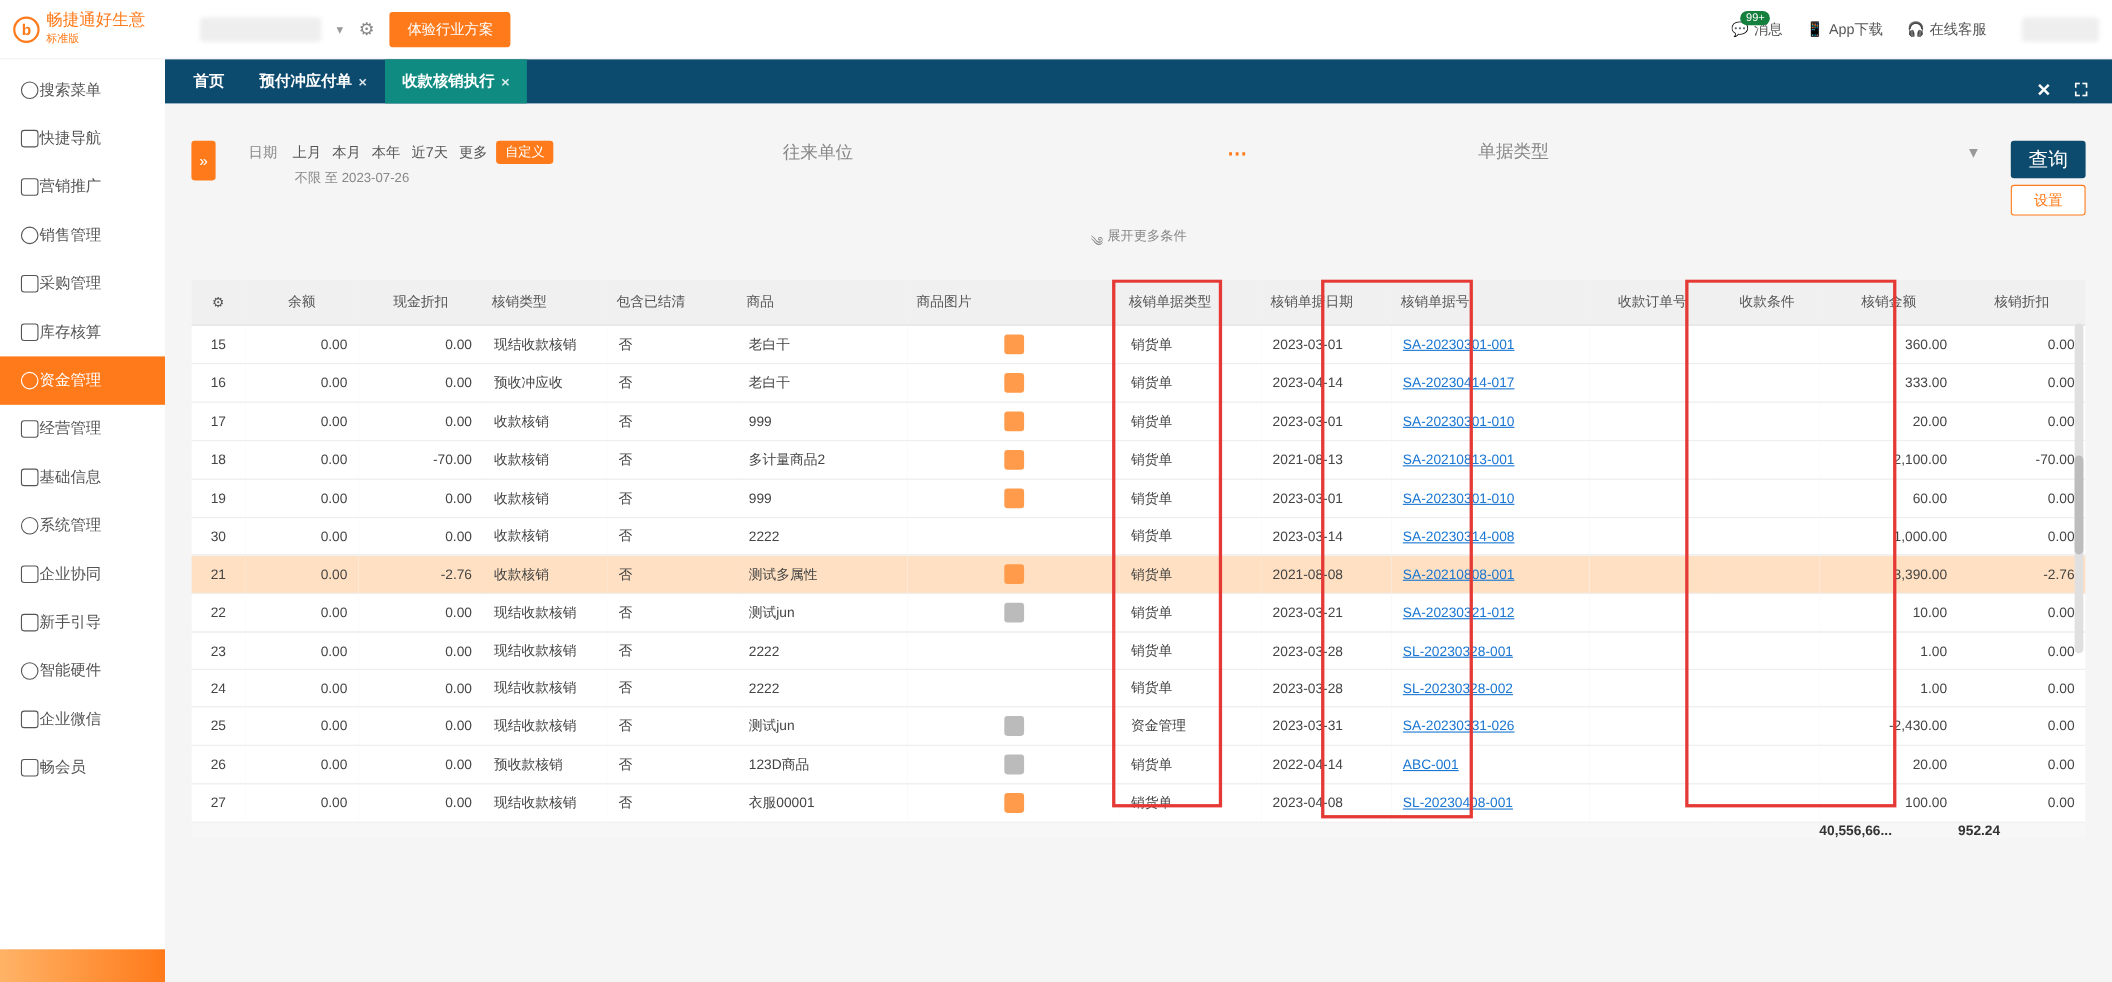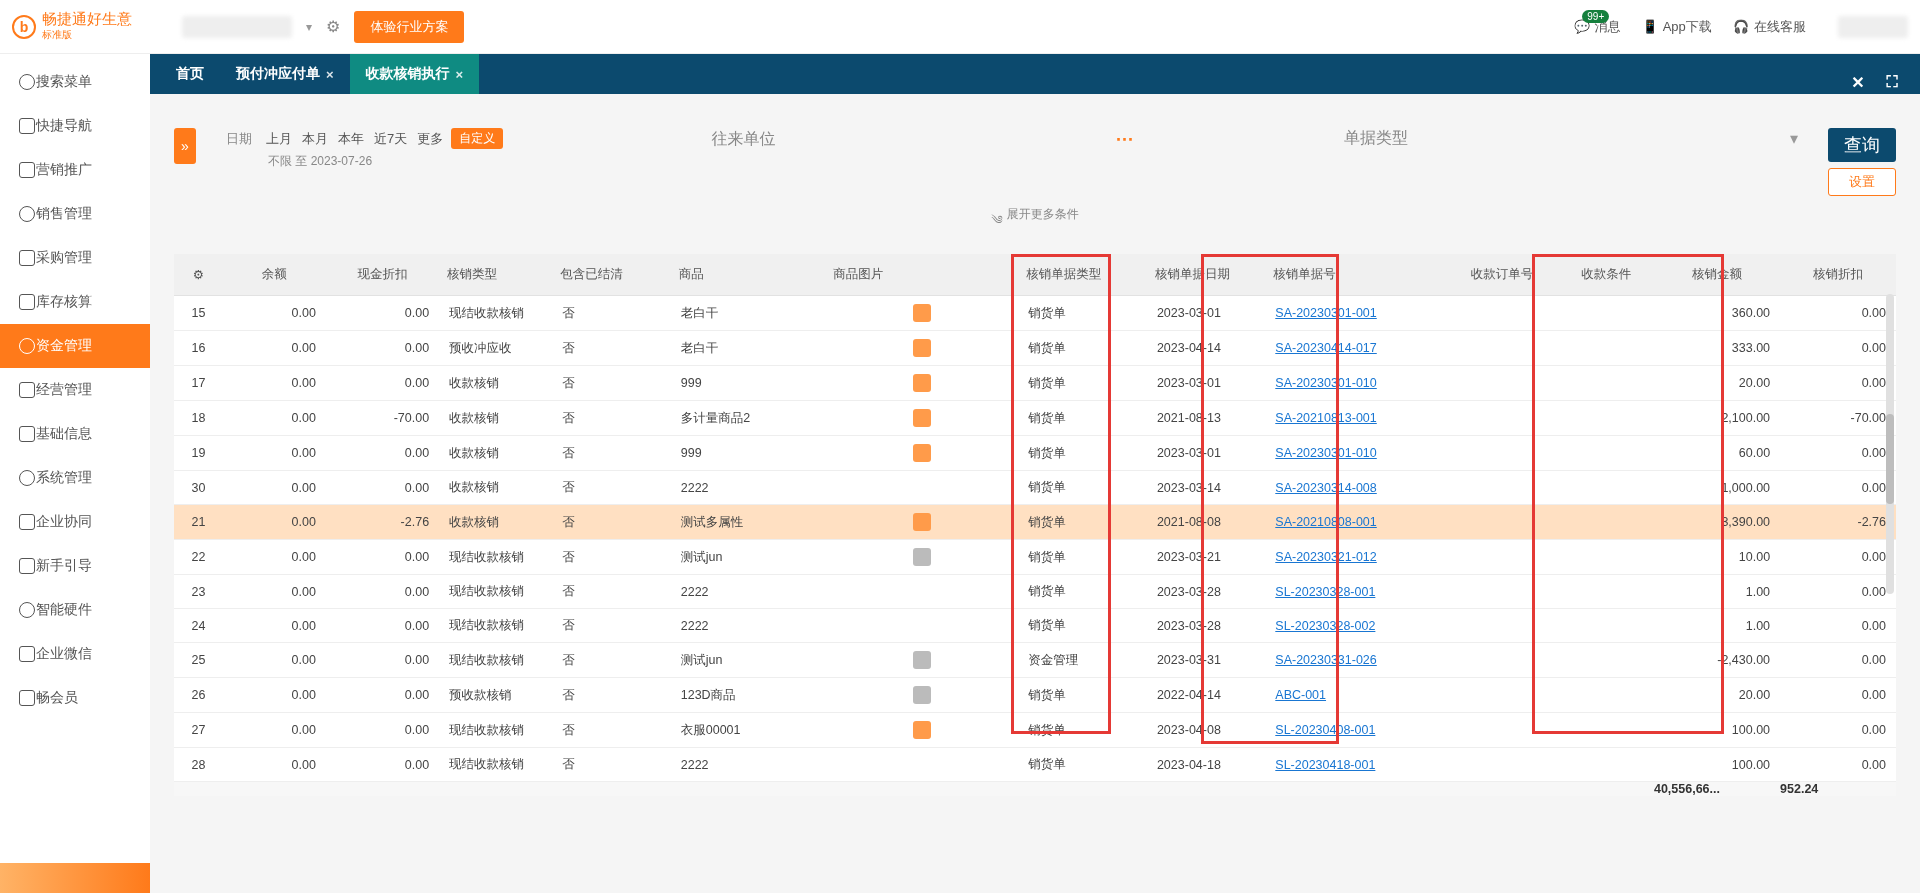--- a/index.html
+++ b/index.html
@@ -526,36 +526,20 @@
                 <td class="al">衣服00001</td>
                 <td class="ac"><span class="thumb o"></span></td>
                 <td class="al">销货单</td>
                 <td class="al">2023-04-08</td>
                 <td class="al"><span class="link">SL-20230408-001</span></td>
                 <td class="al"></td>
                 <td class="al"></td>
                 <td class="">100.00</td>
                 <td class="">0.00</td>
               </tr>
-              <tr>
-                <td class="ac">28</td>
-                <td>0.00</td>
-                <td class="">0.00</td>
-                <td class="al">现结收款核销</td>
-                <td class="al">否</td>
-                <td class="al">2222</td>
-                <td class="ac"></td>
-                <td class="al">销货单</td>
-                <td class="al">2023-04-18</td>
-                <td class="al"><span class="link">SL-20230418-001</span></td>
-                <td class="al"></td>
-                <td class="al"></td>
-                <td class="">100.00</td>
-                <td class="">0.00</td>
-              </tr>
             </tbody>
           <tfoot>
               <tr class="footer-row" id="tfoot-row">
                 <td colspan="12"></td>
                 <td>40,556,66...</td>
                 <td>952.24</td>
               </tr>
             </tfoot>
         </table>
         <div class="vscroll">

